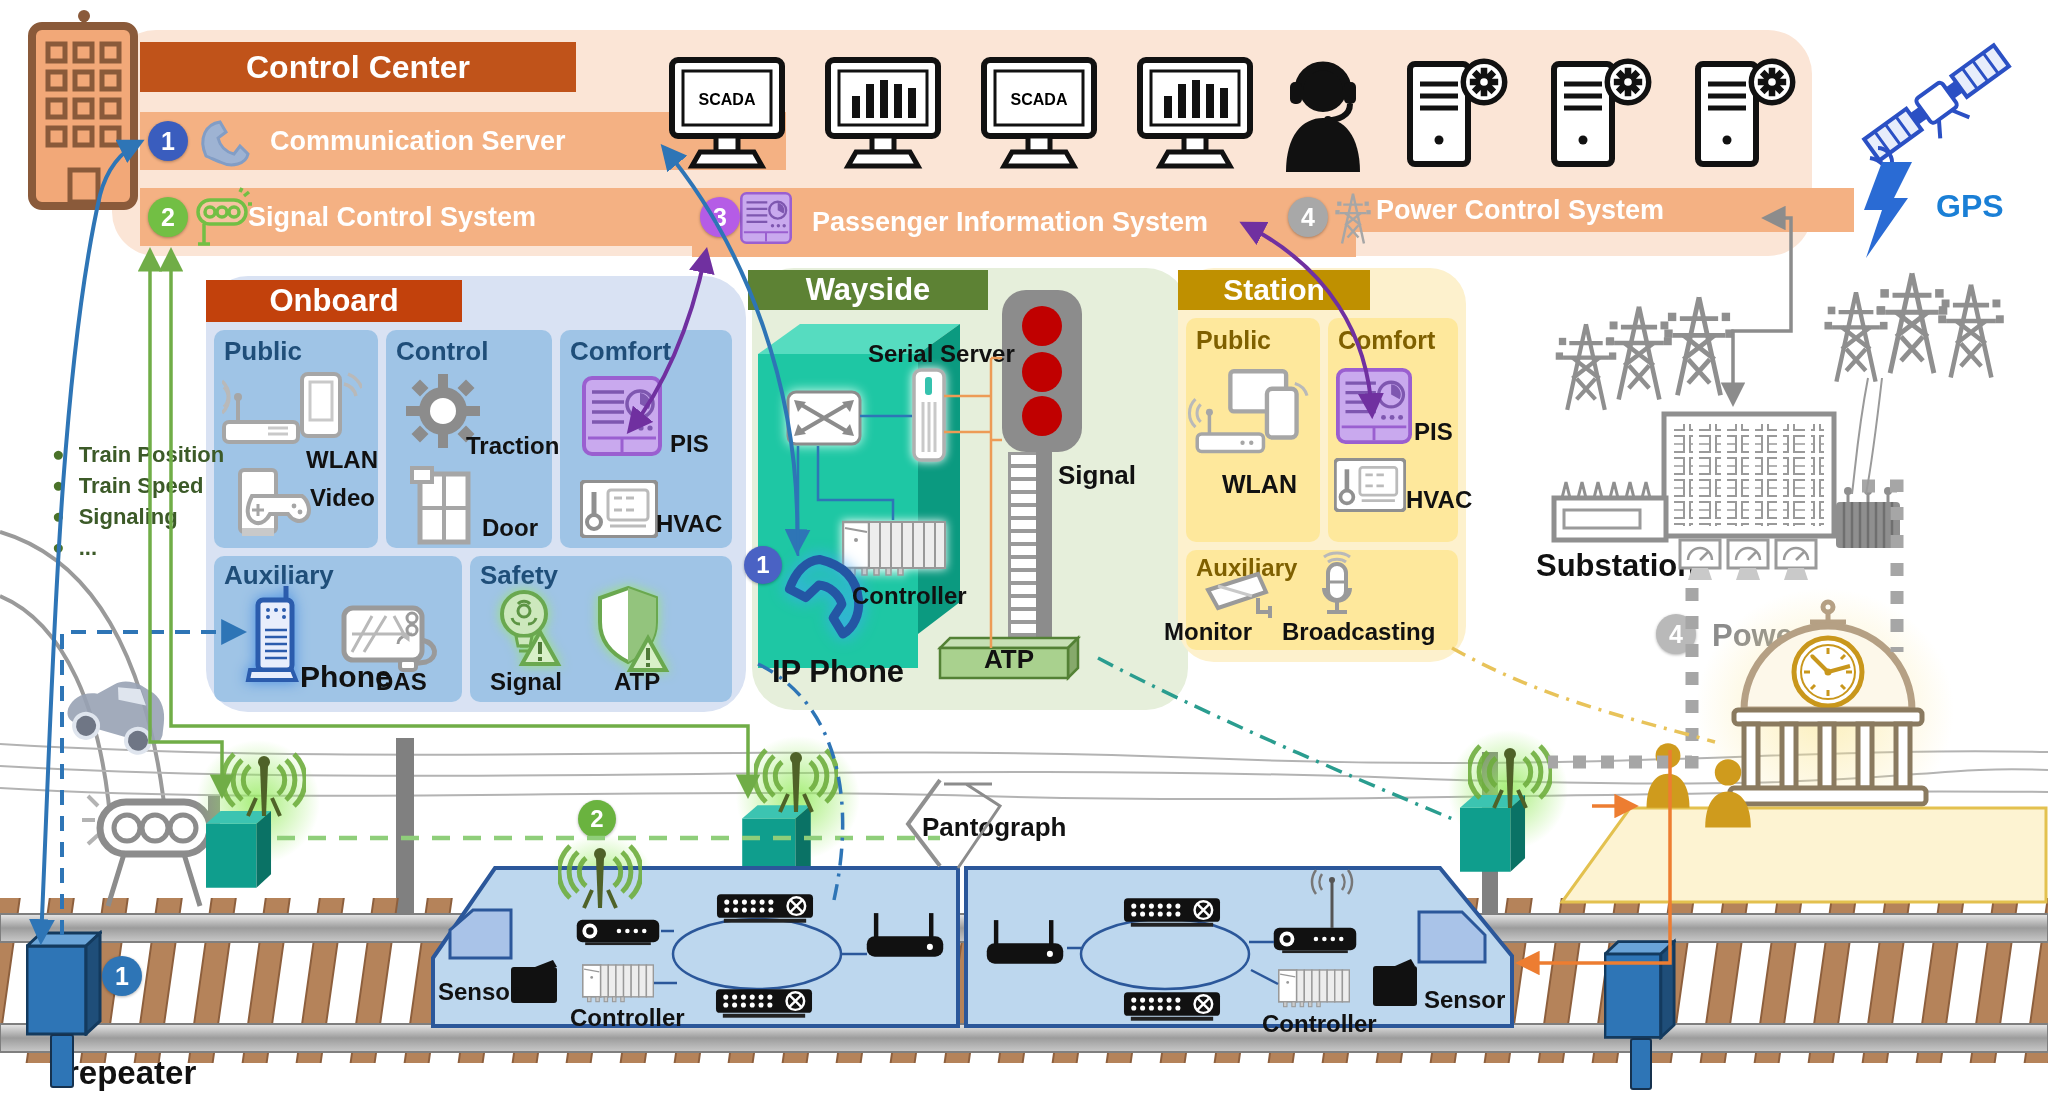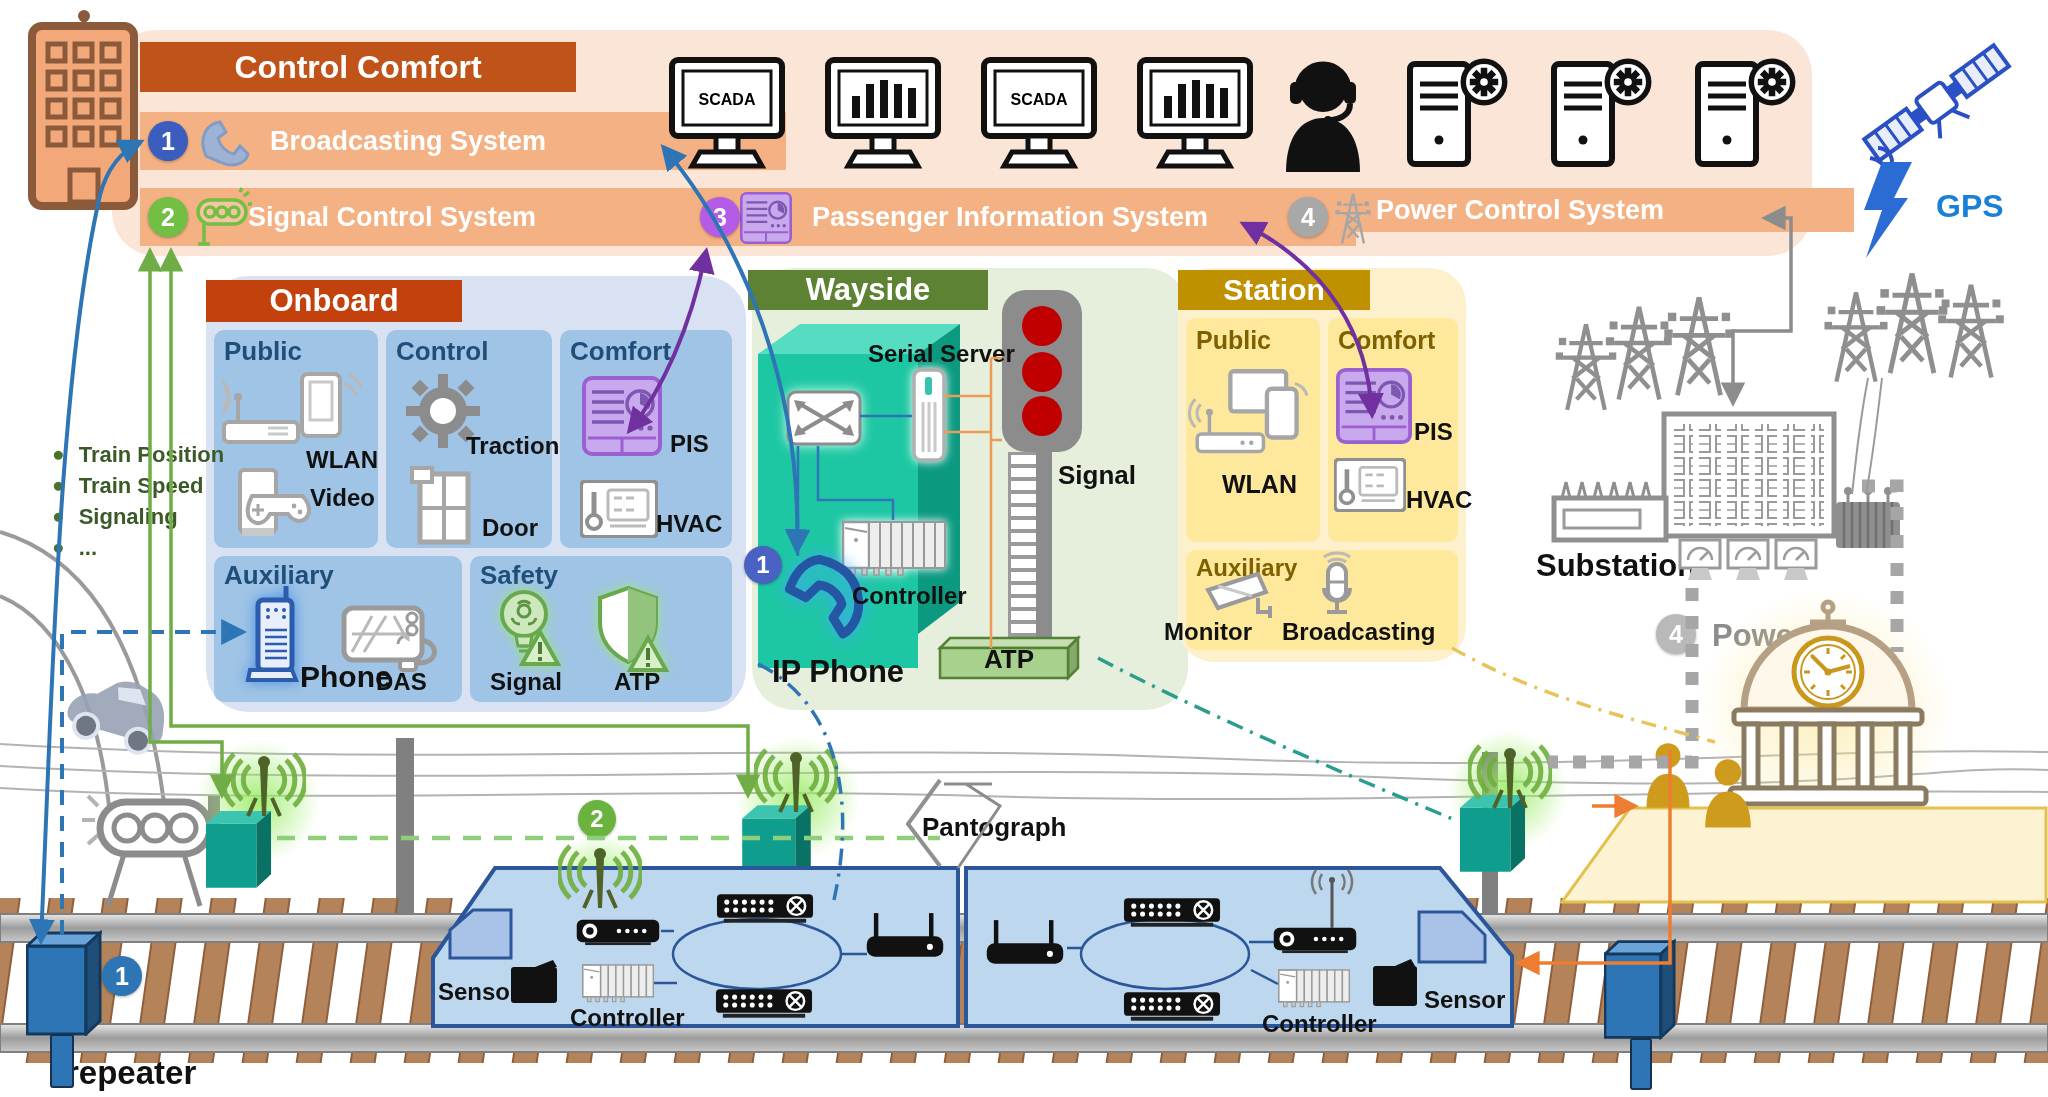--- a/index.html
+++ b/index.html
@@ -208,30 +208,30 @@
 
   <g>
     <rect x="0" y="898" width="2048" height="165" fill="url(#ties)"></rect>
     <rect x="0" y="914" width="2048" height="28" fill="url(#railG)" stroke="#7f7f7f" stroke-width="2"></rect>
     <rect x="0" y="1024" width="2048" height="28" fill="url(#railG)" stroke="#7f7f7f" stroke-width="2"></rect>
   </g>
 </svg>
 
 <div class="panel" style="left:112px;top:30px;width:1700px;height:226px;background:#fbe5d6"></div>
 <div class="hdr" style="left:140px;top:42px;width:436px;height:50px;background:#c0531a;font-size:32px">
-      <span>Control Comfort</span>
+      <span>Control Center</span>
     </div>
 
 <div class="sysbar" style="left:140px;top:112px;width:516px;height:58px;padding-left:130px">
-  <span>Broadcasting System</span>
+  <span>Communication Server</span>
     </div>
 <div class="sysbar" style="left:140px;top:188px;width:516px;height:58px;padding-left:108px">
   <span>Signal Control System</span>
     </div>
-<div class="sysbar" style="left:692px;top:188px;width:544px;height:58px;padding-left:120px">
+<div class="sysbar" style="left:692px;top:188px;width:544px;height:69px;padding-left:120px">
   <span>Passenger Information System</span>
     </div>
 <div class="sysbar" style="left:1280px;top:188px;width:478px;height:44px;padding-left:96px">
   <span>Power Control System</span>
     </div>
 
 <div class="chip" style="left:148px;top:121px;width:40px;height:40px;background:#3a5dbe;font-size:25px">
       <span>1</span>
     </div>
 <div class="chip" style="left:148px;top:197px;width:40px;height:40px;background:#72bf44;font-size:25px">

